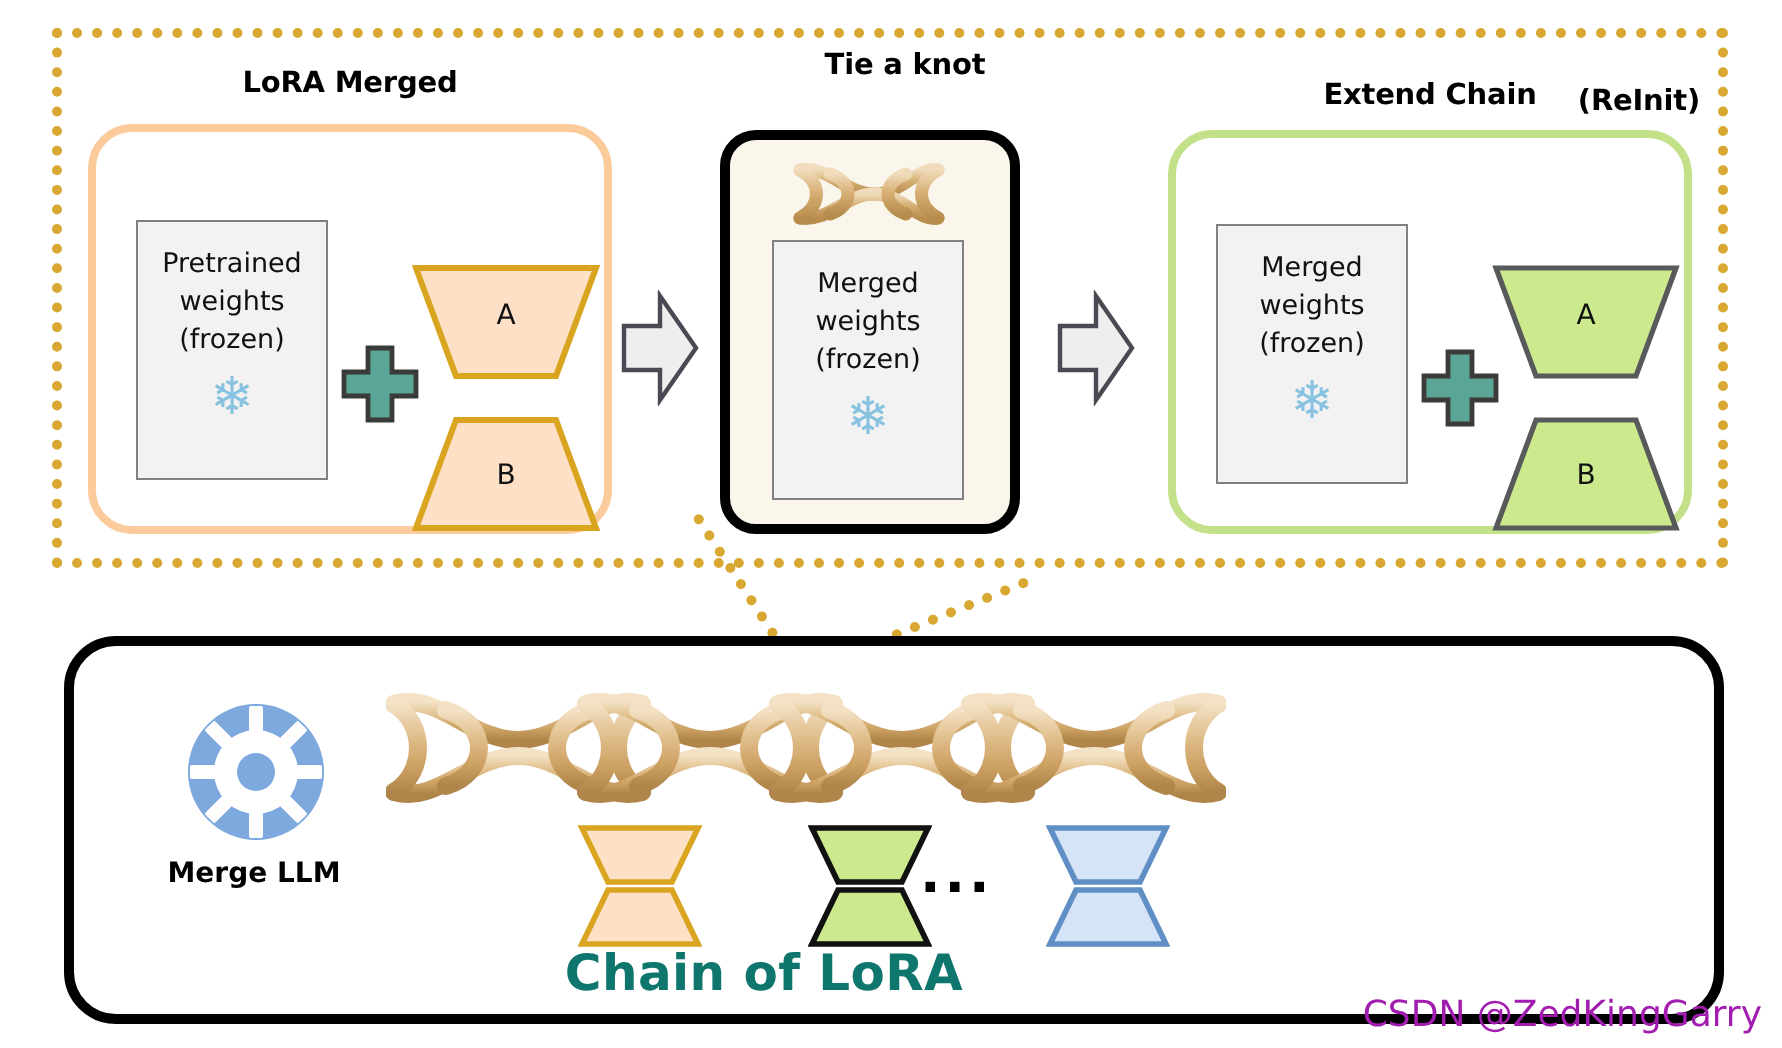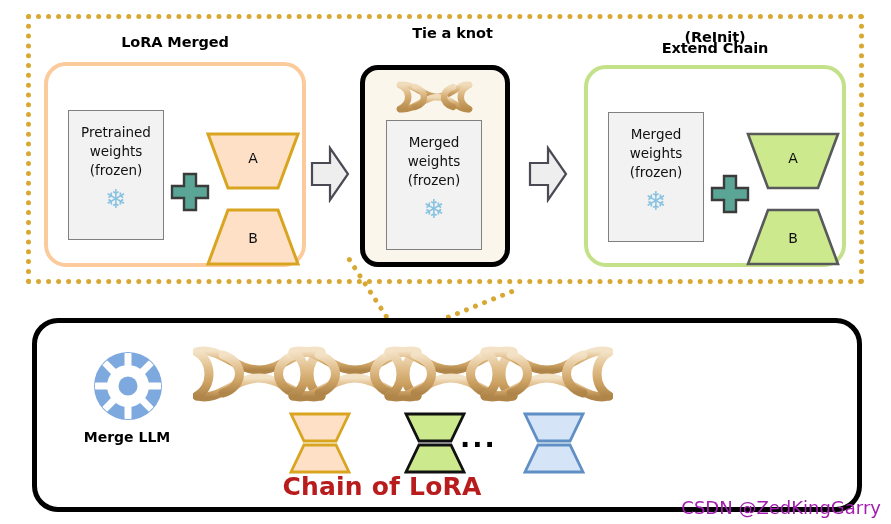--- a/index.html
+++ b/index.html
@@ -122,21 +122,21 @@
     font-weight: bold;
     color: #000;
   }
   #chain-title {
     position: absolute;
     left: 32px; top: 472px;
     width: 700px;
     text-align: center;
     font-size: 25px;
     font-weight: bold;
-    color: #b91c1c;
+    color: #0f766e;
     letter-spacing: 0.2px;
   }
   #ellipsis {
     position: absolute;
     left: 460px; top: 424px;
     font-size: 27px;
     font-weight: bold;
     color: #000;
     letter-spacing: 2px;
     line-height: 1;
@@ -235,21 +235,21 @@
 <div class="bigarrow" style="left:528px; top:145px;">
   <svg width="40" height="58" viewBox="0 0 40 58">
     <path d="M2,18 L20,18 L20,3 L38,29 L20,55 L20,40 L2,40 Z" fill="#eeeeee" stroke="#4a4a55" stroke-width="2.2" stroke-linejoin="miter"></path>
   </svg>
 </div>
 
 <div class="stage" style="left:580px; top:22px; width:270px; height:250px;">
   <div class="stage-title" style="top:18px;">
     <span>Extend Chain</span>
   </div>
-  <div class="stage-title" style="top:7px;">
+  <div class="stage-title" style="top:21px;text-align:right;">
     <span>(ReInit)</span>
   </div>
   <div class="stage-body green" style="left:4px; top:43px; width:262px; height:202px;"></div>
 
   <div class="weights" style="left:28px; top:90px; width:96px; height:130px;">
     <div class="wline">Merged</div>
     <div class="wline">weights</div>
     <div class="wline">(frozen)</div>
     <div class="snow">❄</div>
   </div>

